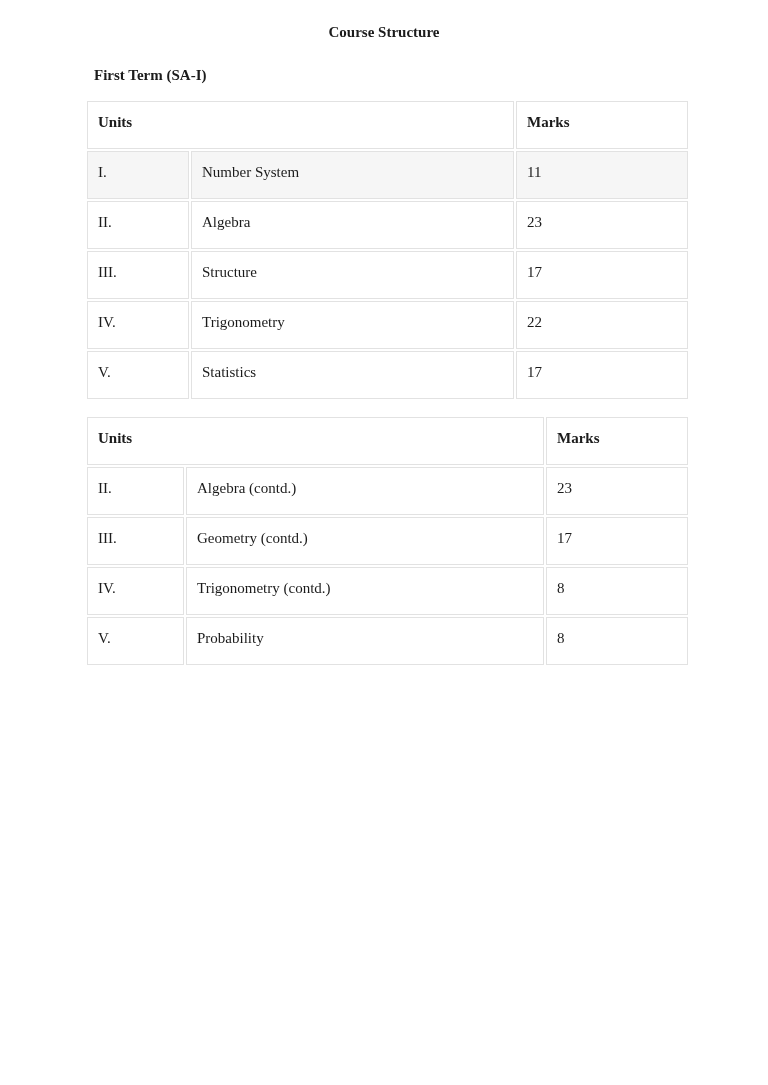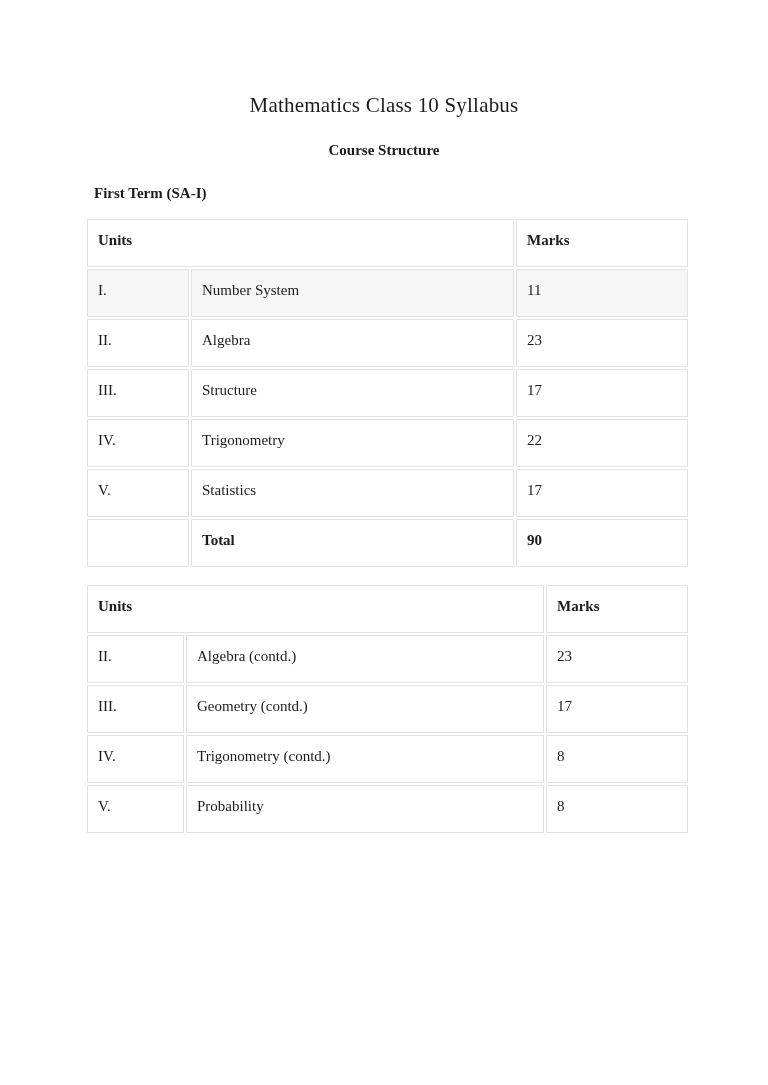--- a/index.html
+++ b/index.html
@@ -89,21 +89,20 @@
     color: #111111;
     white-space: nowrap;
     letter-spacing: 0px;
   }
 </style>
 </head>
 <body>
 
 <div class="page">
 
-  <h1 class="doc-title">Mathematics Class 10 Syllabus</h1>
   <h2 class="doc-subtitle">Course Structure</h2>
 
   <h3 class="section-heading first">First Term (SA-I)</h3>
 
   <table class="syllabus t1">
     <colgroup>
       <col class="c-unit">
         <col class="c-subject">
         <col class="c-marks">
     </colgroup>
@@ -131,25 +130,20 @@
       </tr>
       <tr>
         <td>IV.</td>
         <td>Trigonometry</td>
         <td>22</td>
       </tr>
       <tr>
         <td>V.</td>
         <td>Statistics</td>
         <td>17</td>
-      </tr>
-      <tr class="total-row">
-        <td></td>
-        <td>Total</td>
-        <td>90</td>
       </tr>
     </tbody>
   </table>
 
 
   <table class="syllabus t2">
     <colgroup>
       <col class="c-unit">
         <col class="c-subject">
         <col class="c-marks">

